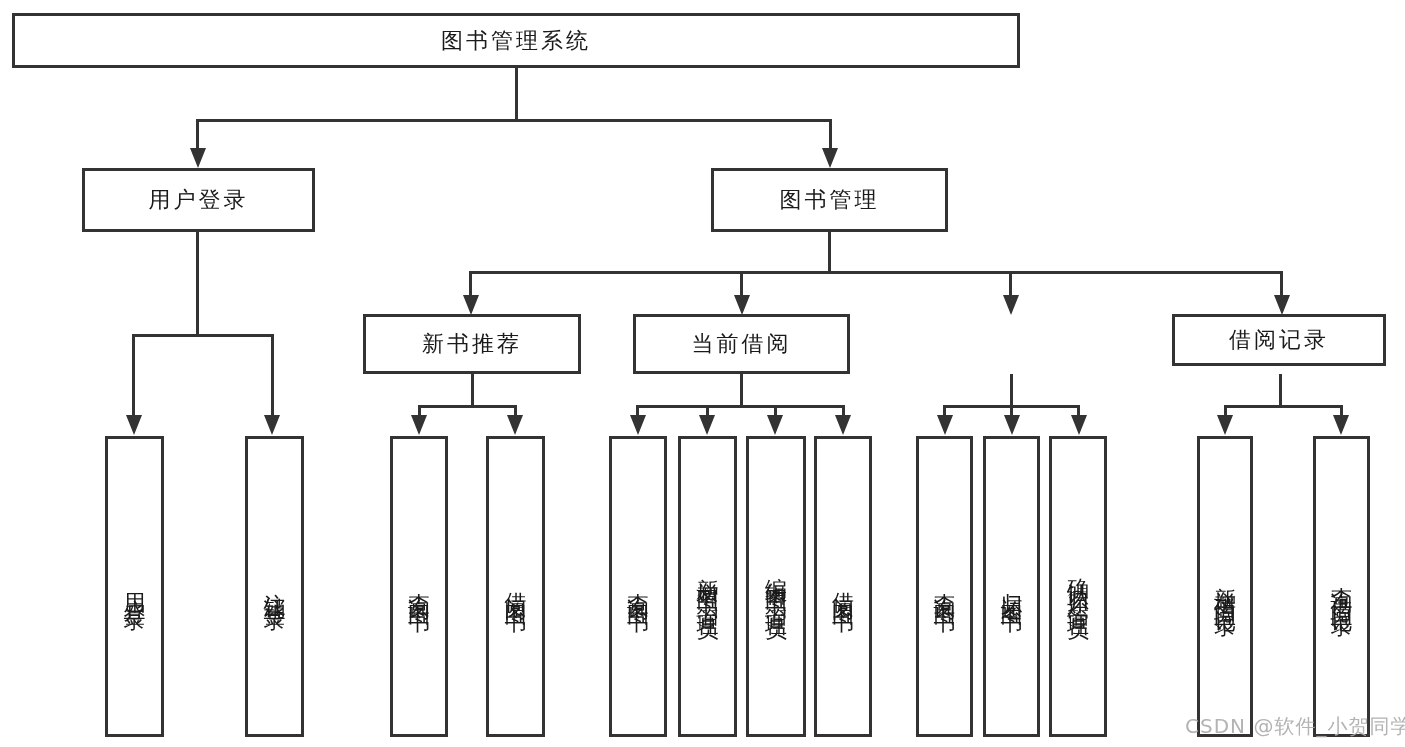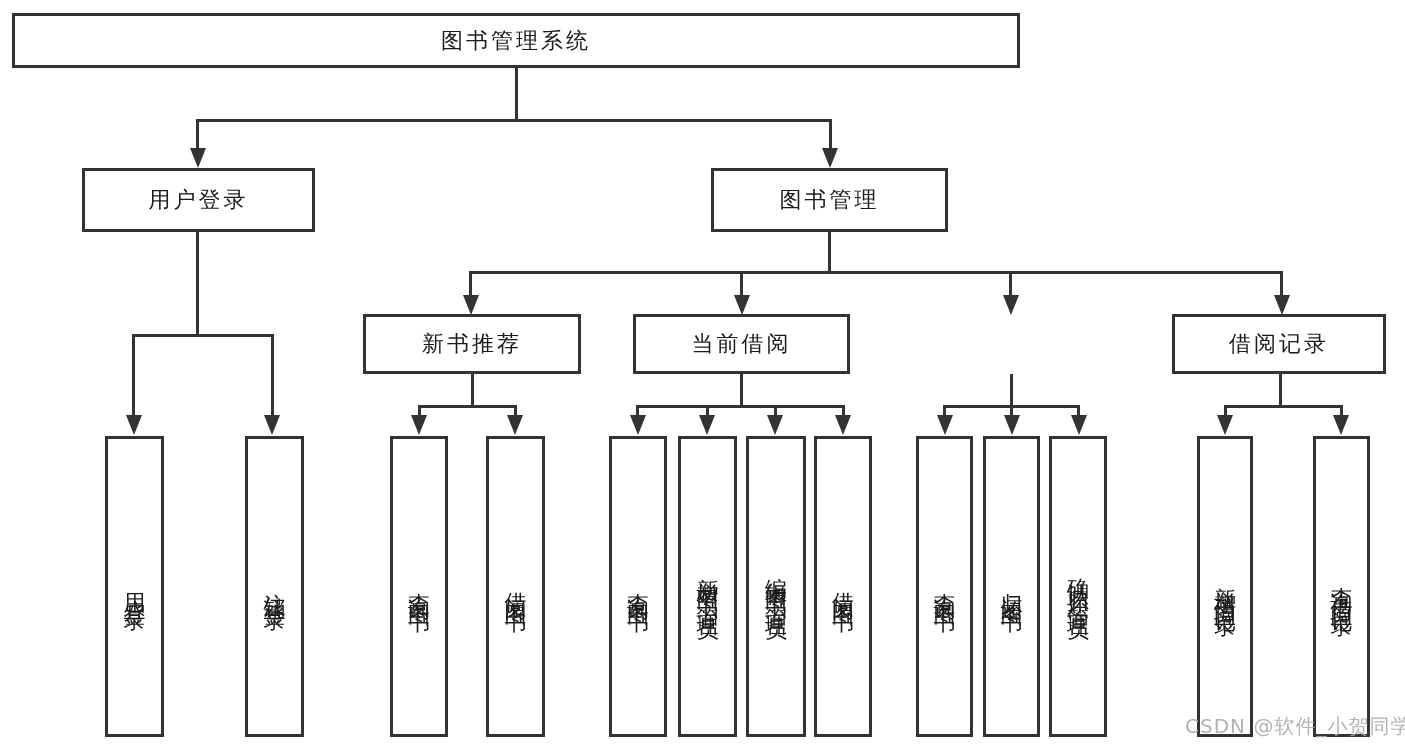--- a/index.html
+++ b/index.html
@@ -98,21 +98,21 @@
   <div class="arr" style="left:734px;top:295px;"></div>
   <div class="arr" style="left:1003px;top:295px;"></div>
   <div class="arr" style="left:1274px;top:295px;"></div>
 
   <div class="box" style="left:363px;top:314px;width:218px;height:60px;">
     <span>新书推荐</span>
   </div>
   <div class="box" style="left:633px;top:314px;width:217px;height:60px;">
     <span>当前借阅</span>
   </div>
-  <div class="box" style="left:1172px;top:314px;width:214px;height:60px;">
+  <div class="box" style="left:1172px;top:314px;width:214px;height:52px;">
     <span>借阅记录</span>
   </div>
 
   <div class="vline" style="left:471px;top:374px;height:34px;"></div>
   <div class="hline" style="left:418px;top:405px;width:99px;"></div>
   <div class="vline" style="left:418px;top:405px;height:14px;"></div>
   <div class="vline" style="left:514px;top:405px;height:14px;"></div>
   <div class="arr" style="left:411px;top:415px;"></div>
   <div class="arr" style="left:507px;top:415px;"></div>
 

